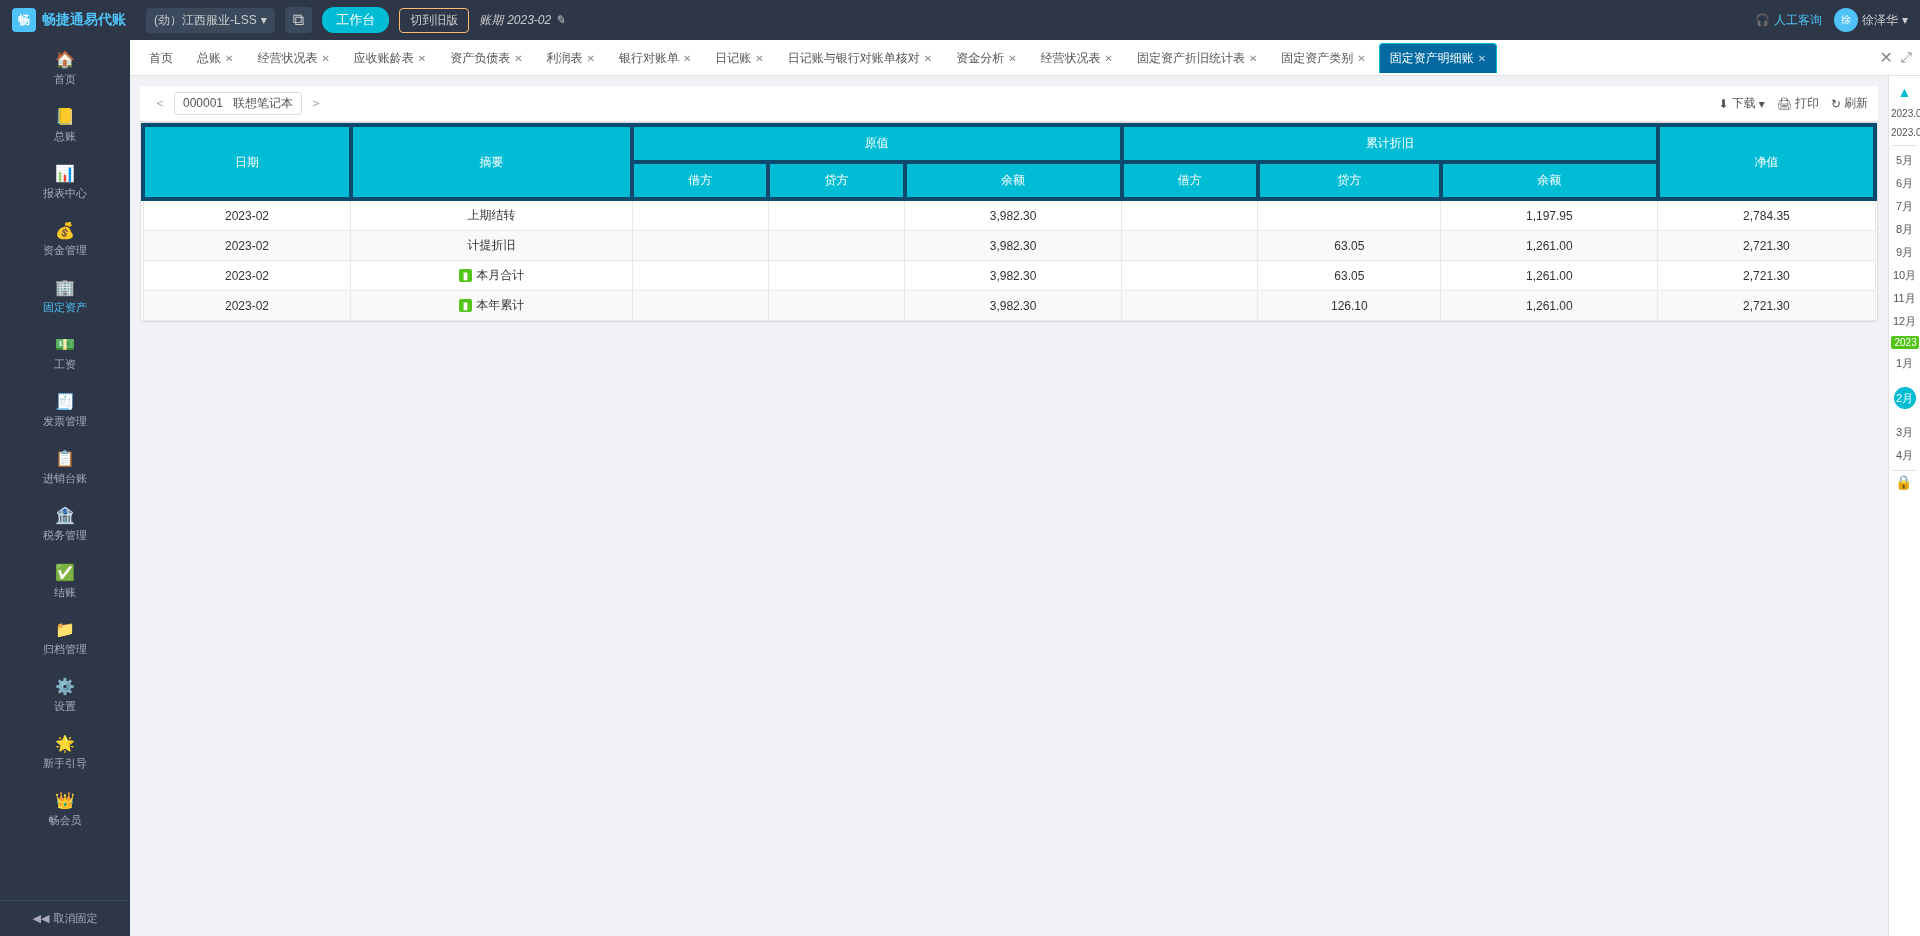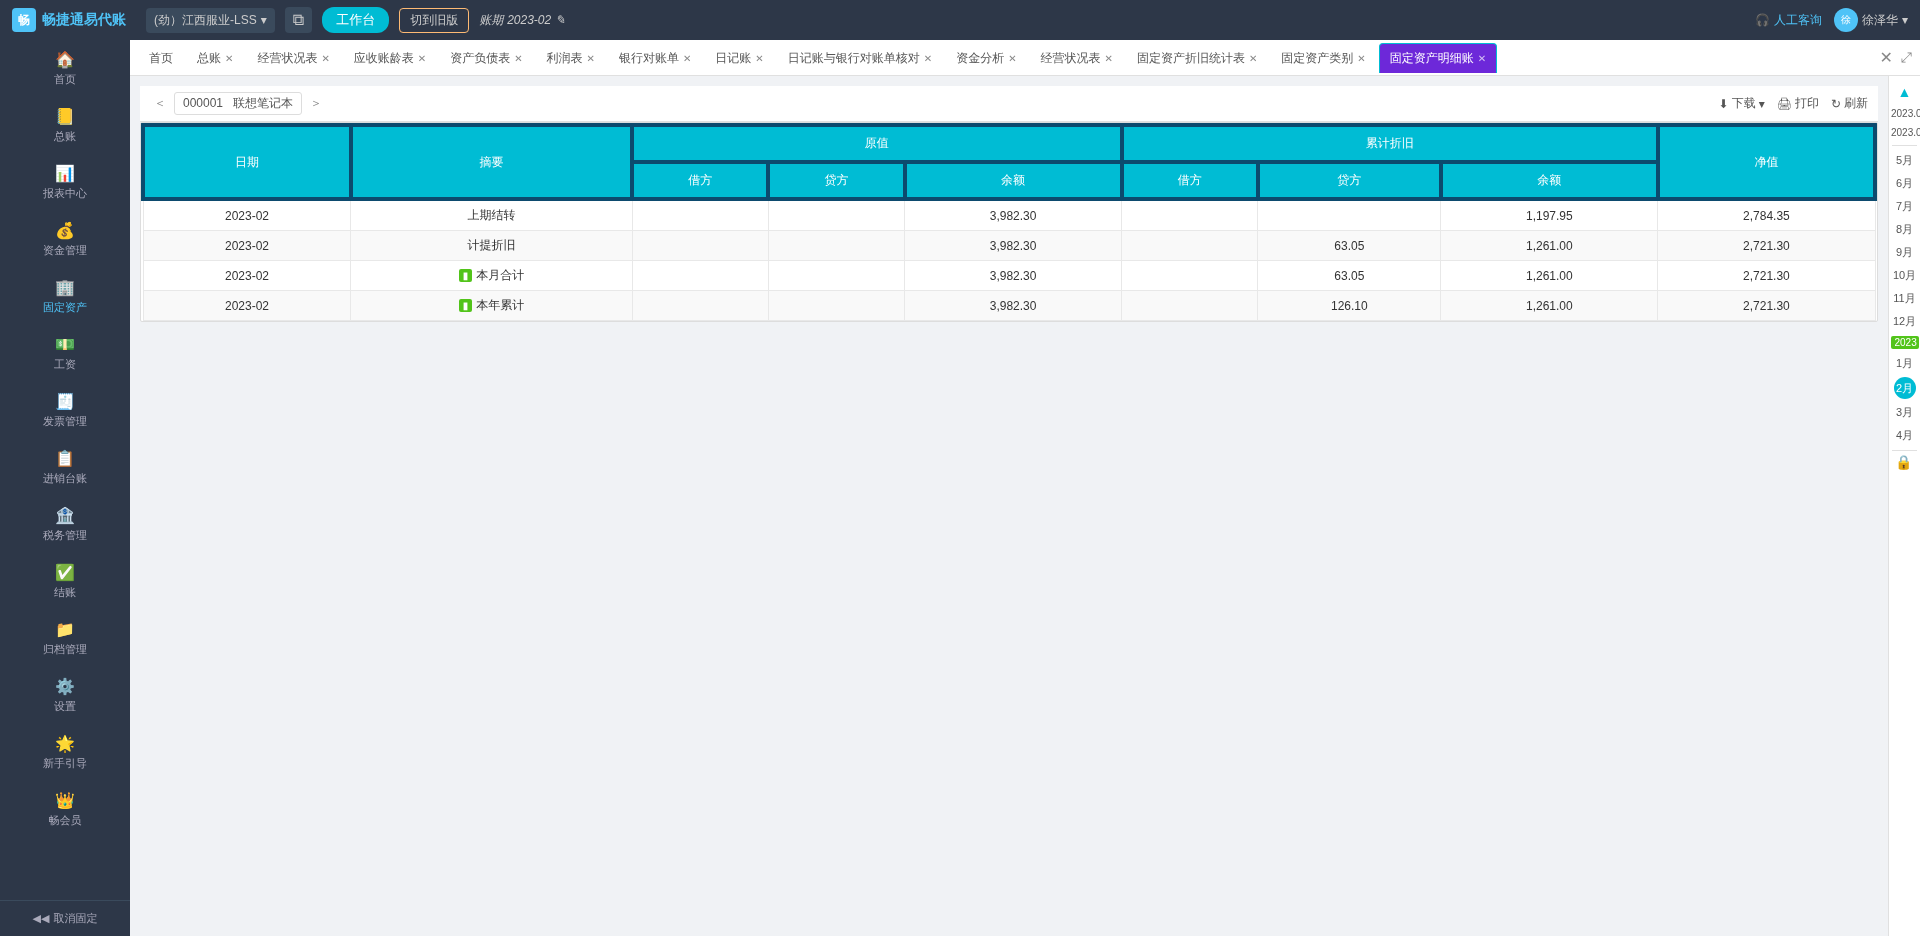--- a/index.html
+++ b/index.html
@@ -28,21 +28,21 @@
 
     
     .sidebar-item { display: flex; flex-direction: column; align-items: center; padding: 10px 0; cursor: pointer; color: #aab; font-size: 11px; gap: 3px; }
     .sidebar-item.active { color: #4fc3f7; }
     .sidebar-item .icon { font-size: 16px; }
     .sidebar-bottom { margin-top: auto; border-top: 1px solid #3a4a5c; }
     .unpin-btn { display: flex; align-items: center; justify-content: center; gap: 4px; color: #aab; font-size: 11px; padding: 10px; cursor: pointer; }
 
     
     .tab { display: flex; align-items: center; gap: 4px; padding: 6px 10px; border-radius: 4px 4px 0 0; font-size: 12px; color: #555; cursor: pointer; white-space: nowrap; border: 1px solid transparent; border-bottom: none; }
-    .tab.active { background: #6d28d9; color: white; border-color: #00bcd4; justify-content: space-between; }
+    .tab.active { background: #0369a1; color: white; border-color: #00bcd4; justify-content: space-between; }
     .tab .close-x { font-size: 10px; opacity: 0.7; cursor: pointer; }
     .tab.active .close-x { color: white; }
 
     
     .breadcrumb-bar { display: flex; align-items: center; justify-content: space-between; padding: 6px 10px; background: #fff; border-bottom: 1px solid #e0e0e0; flex-shrink: 0; }
     .breadcrumb { display: flex; align-items: center; gap: 4px; font-size: 12px; color: #555; }
     .breadcrumb .nav-arrow { cursor: pointer; padding: 2px 4px; color: #888; }
     .breadcrumb .crumb-item { background: #fff; border: 1px solid #ddd; border-radius: 3px; padding: 2px 8px; font-size: 12px; }
     .breadcrumb-actions { display: flex; align-items: center; gap: 12px; font-size: 12px; color: #555; }
     .action-btn { display: flex; align-items: center; gap: 3px; cursor: pointer; color: #555; }
@@ -347,21 +347,21 @@
           <div class="right-panel-item">5月</div>
           <div class="right-panel-item">6月</div>
           <div class="right-panel-item">7月</div>
           <div class="right-panel-item">8月</div>
           <div class="right-panel-item">9月</div>
           <div class="right-panel-item">10月</div>
           <div class="right-panel-item">11月</div>
           <div class="right-panel-item">12月</div>
           <div style="background:#52c41a;color:white;font-size:10px;padding:1px 4px;border-radius:2px;margin:3px auto;text-align:center;width:28px;">2023</div>
           <div class="right-panel-item">1月</div>
-          <div style="background:#00bcd4;color:white;border-radius:50%;width:22px;height:22px;display:flex;align-items:center;justify-content:center;margin:2px auto;font-size:11px;cursor:pointer;">2月</div>
+          <div style="background:#00bcd4;color:white;border-radius:50%;width:22px;height:22px;display:flex;align-items:center;justify-content:center;margin:12px auto;font-size:11px;cursor:pointer;">2月</div>
           <div class="right-panel-item">3月</div>
           <div class="right-panel-item">4月</div>
           <div class="panel-sep"></div>
           <div class="panel-lock">🔒</div>
         </div>
       </div>
     </div>
   </div>
 </div>
 

